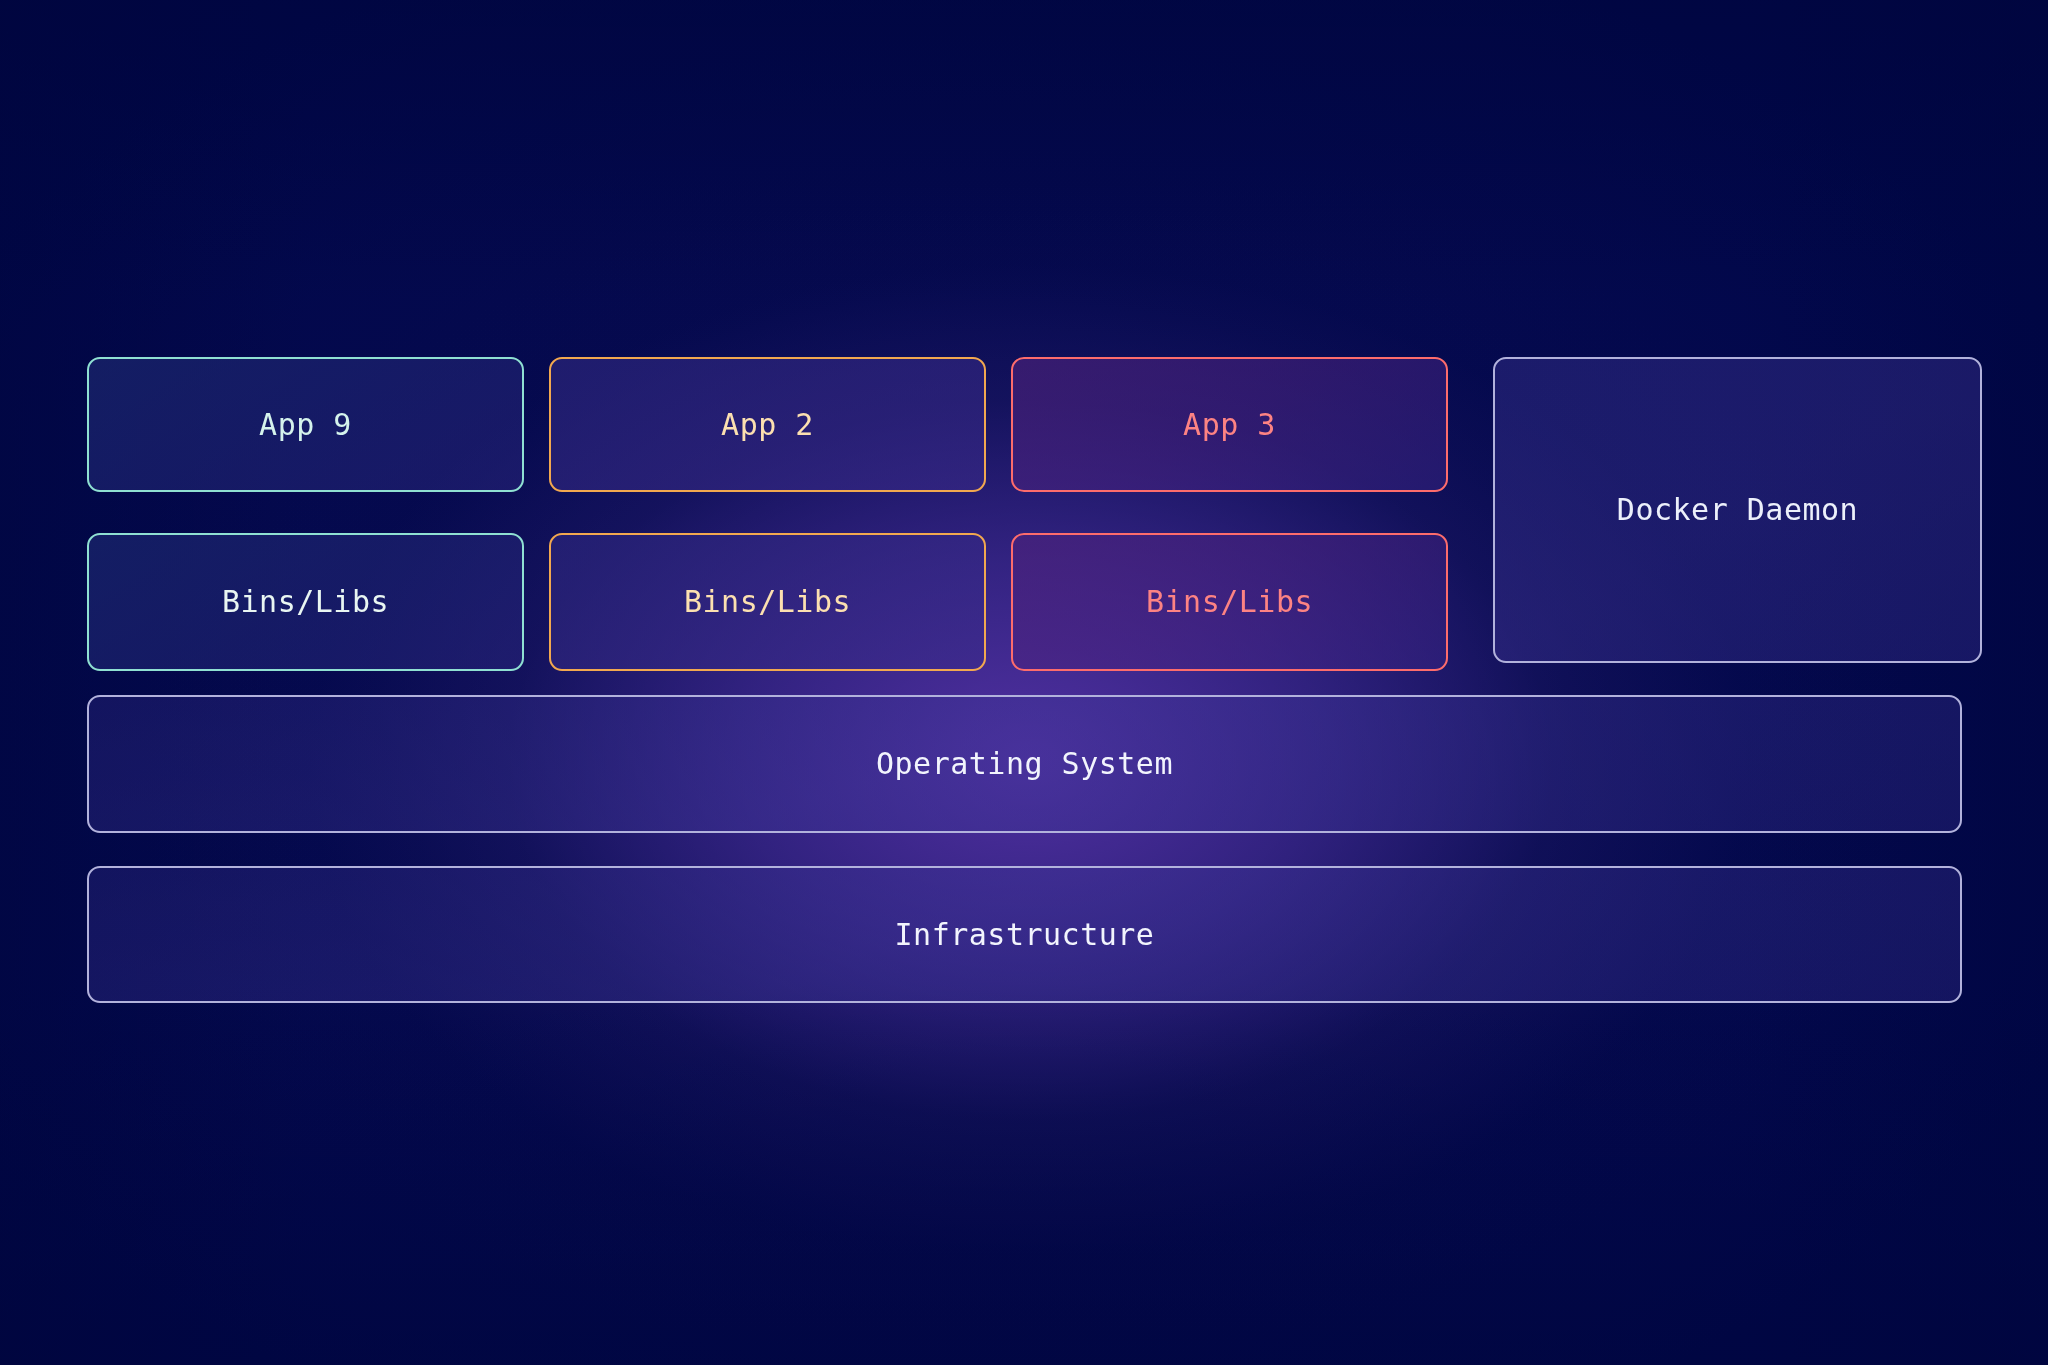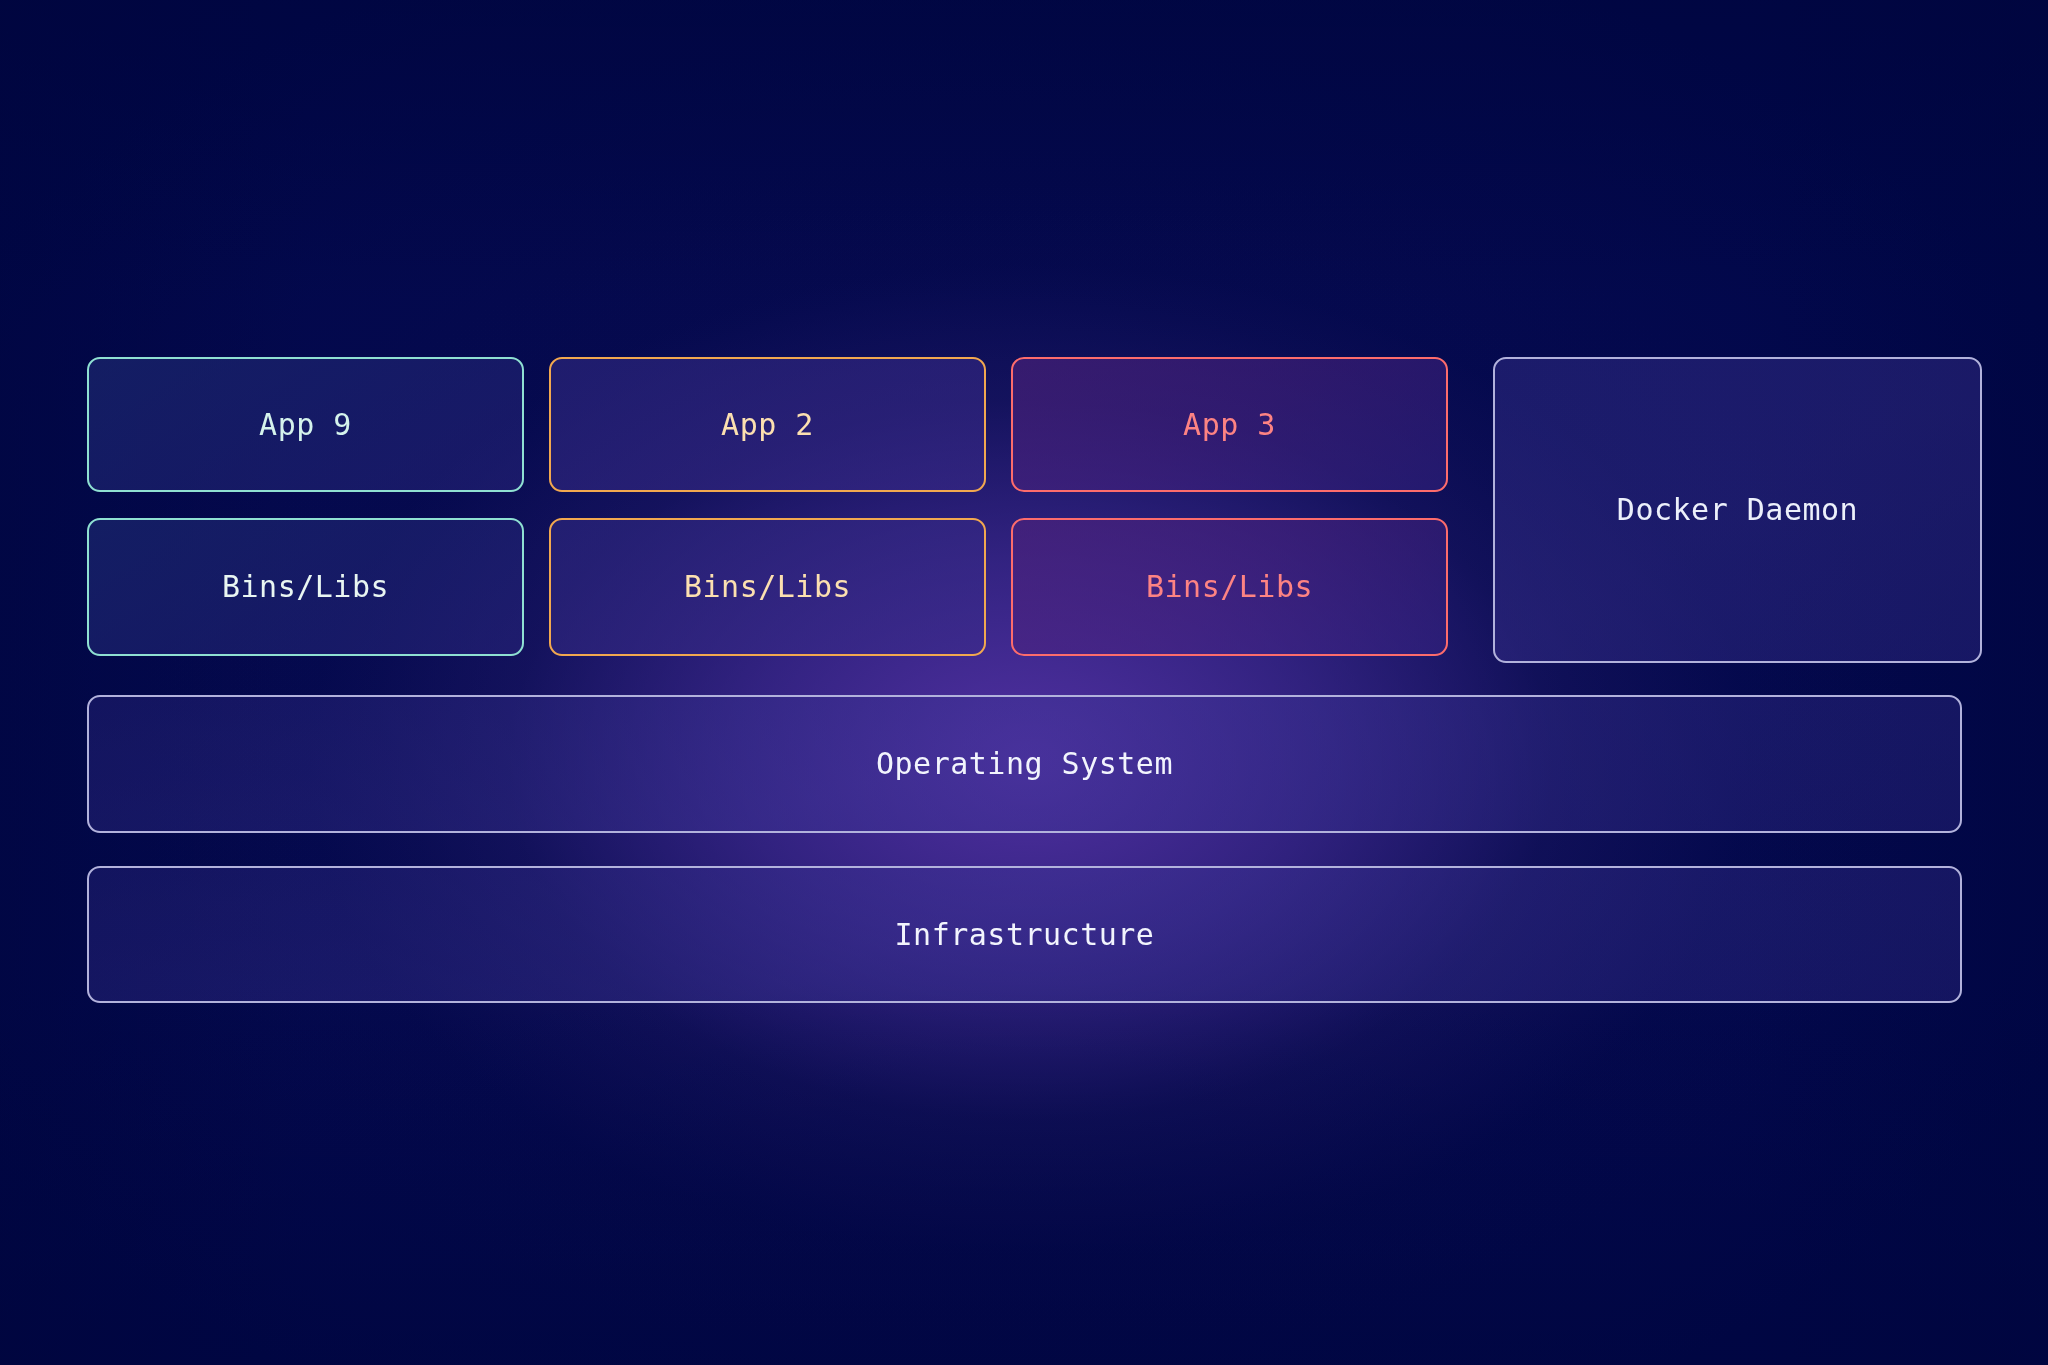--- a/index.html
+++ b/index.html
@@ -80,21 +80,21 @@
 
   .wide .node-label { font-size: 30px; }
 
   
   .col-1 { left: 87px;  width: 437px; }
   .col-2 { left: 549px; width: 437px; }
   .col-3 { left: 1011px; width: 437px; }
   .col-4 { left: 1473px; width: 489px; margin-left: 20px; }
 
   .row-app  { top: 357px; height: 135px; }
-  .row-libs { top: 518px; height: 138px; }
+  .row-libs { top: 533px; height: 138px; }
   .row-tall { top: 357px; height: 306px; }
   .row-os   { top: 695px; height: 138px; }
   .row-inf  { top: 866px; height: 137px; }
 
   .full-w { left: 87px; width: 1875px; }
 
   
   .theme-teal {
     border-color: #8fe0d2;
     background:

